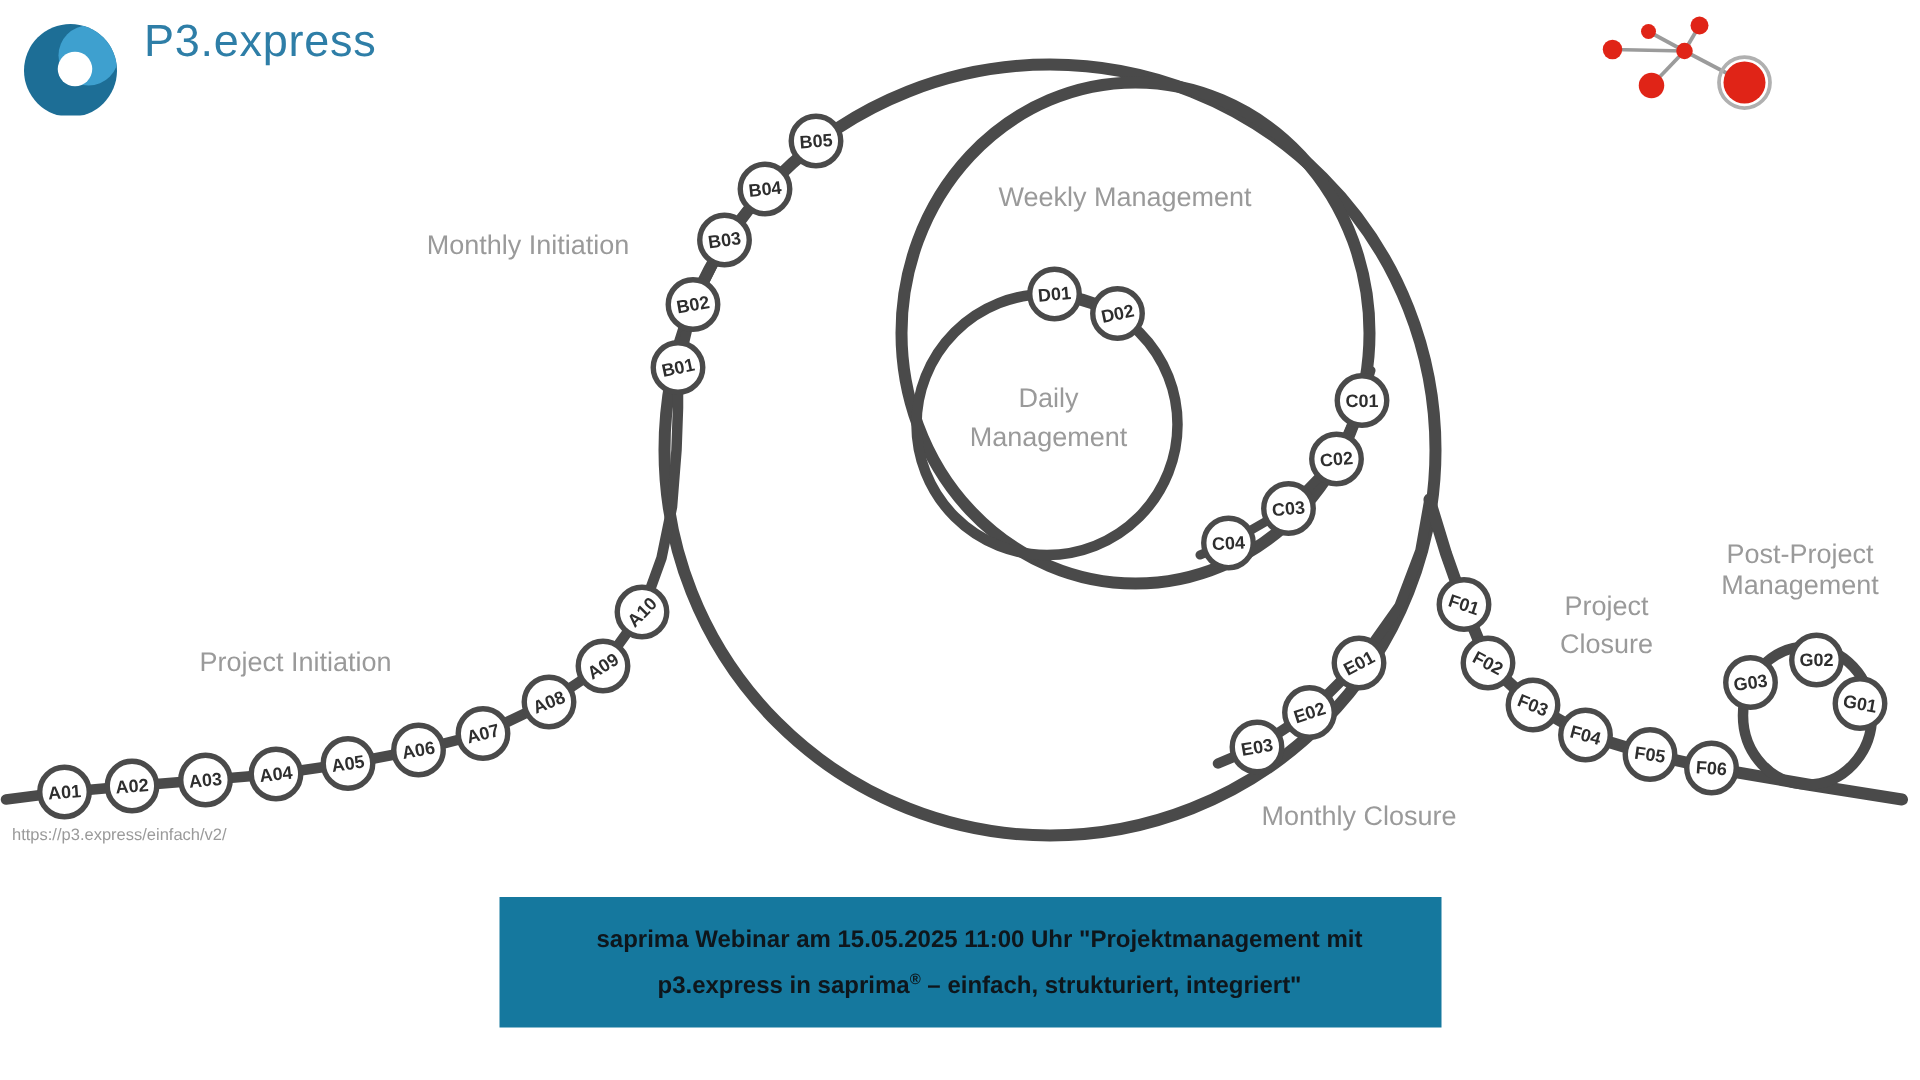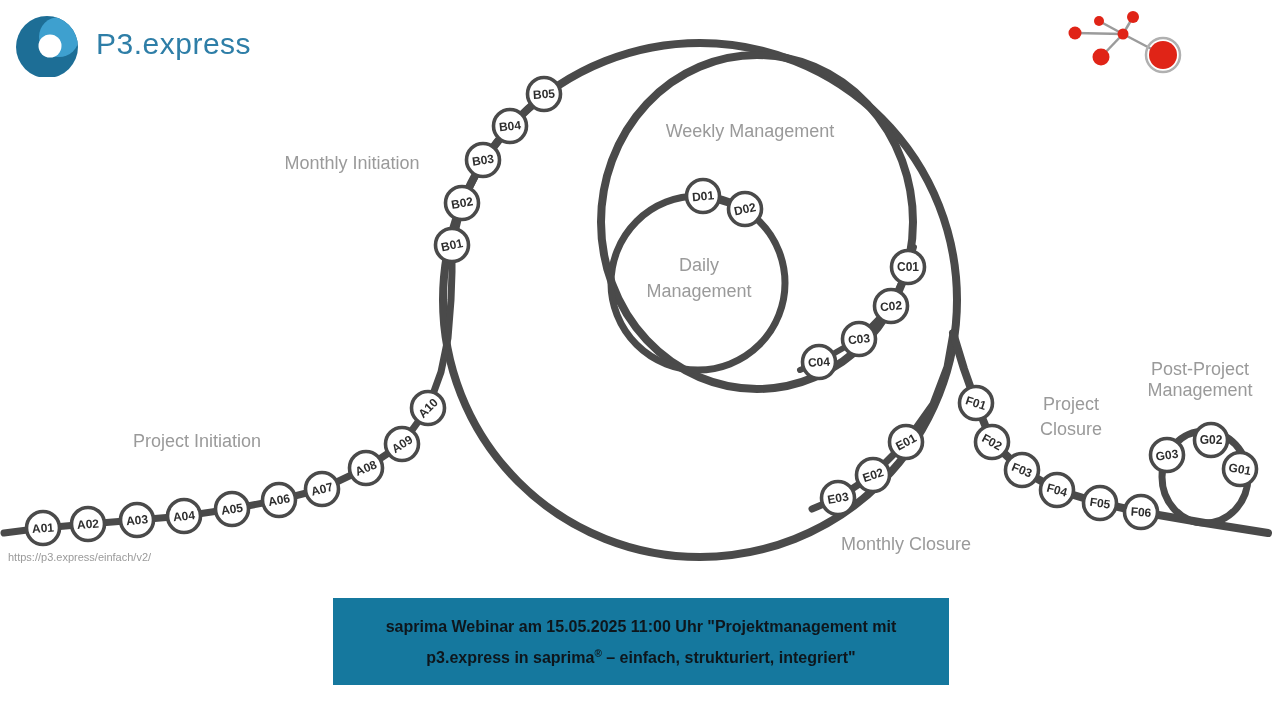--- a/index.html
+++ b/index.html
@@ -13,39 +13,39 @@
   .stroke { fill:none; stroke:#4a4a4a; stroke-linecap:round; stroke-linejoin:round; }
 
   
   .node-circle { fill:#ffffff; stroke:#4a4a4a; stroke-width:3.6px; }
   .node-label  { fill:#2e2e2e; font-size:12px; font-weight:bold; text-anchor:middle;
                  font-family:"Liberation Sans", sans-serif; }
   .phase-label { fill:#9a9a9a; font-size:18px; text-anchor:middle;
                  font-family:"Liberation Sans", sans-serif; }
 
   
-  .p3-logo { position:absolute; left:13px; top:11px; display:flex; align-items:center; }
+  .p3-logo { position:absolute; left:13px; top:11px; display:flex; }
   .p3-wordmark { margin-left:17px; font-size:30px; color:#2e7ea7; letter-spacing:0.5px; }
 
   .saprima-logo { position:absolute; left:1035px; top:0; width:245px; height:125px; }
   .saprima-molecule { position:absolute; left:0; top:0; }
   .saprima-wordmark { position:absolute; left:8px; top:58px; font-size:52px; color:#929292;
                       letter-spacing:3px; white-space:nowrap; }
   .saprima-wordmark .red-i { color:#e02417; }
   .saprima-reg { font-size:16px; color:#929292; vertical-align:28px; letter-spacing:0; }
 
   
   .url-caption { position:absolute; left:8px; top:551px; font-size:11px; color:#9a9a9a; }
 
   
   .banner {
     position:absolute; left:333px; top:598px; width:616px; height:87px;
     background:#15789e; color:#0e161c; font-weight:bold; font-size:16px;
     display:flex; flex-direction:column; align-items:center; justify-content:center;
-    text-align:center; line-height:27px;
+    text-align:center; line-height:27px;padding-left:12px;
   }
   .banner .sup-reg { font-size:10px; vertical-align:6px; }
 </style>
 </head>
 <body>
 
 <div class="stage">
 
   <svg id="diagram-svg" width="1280" height="720" viewBox="0 0 1280 720">
 

